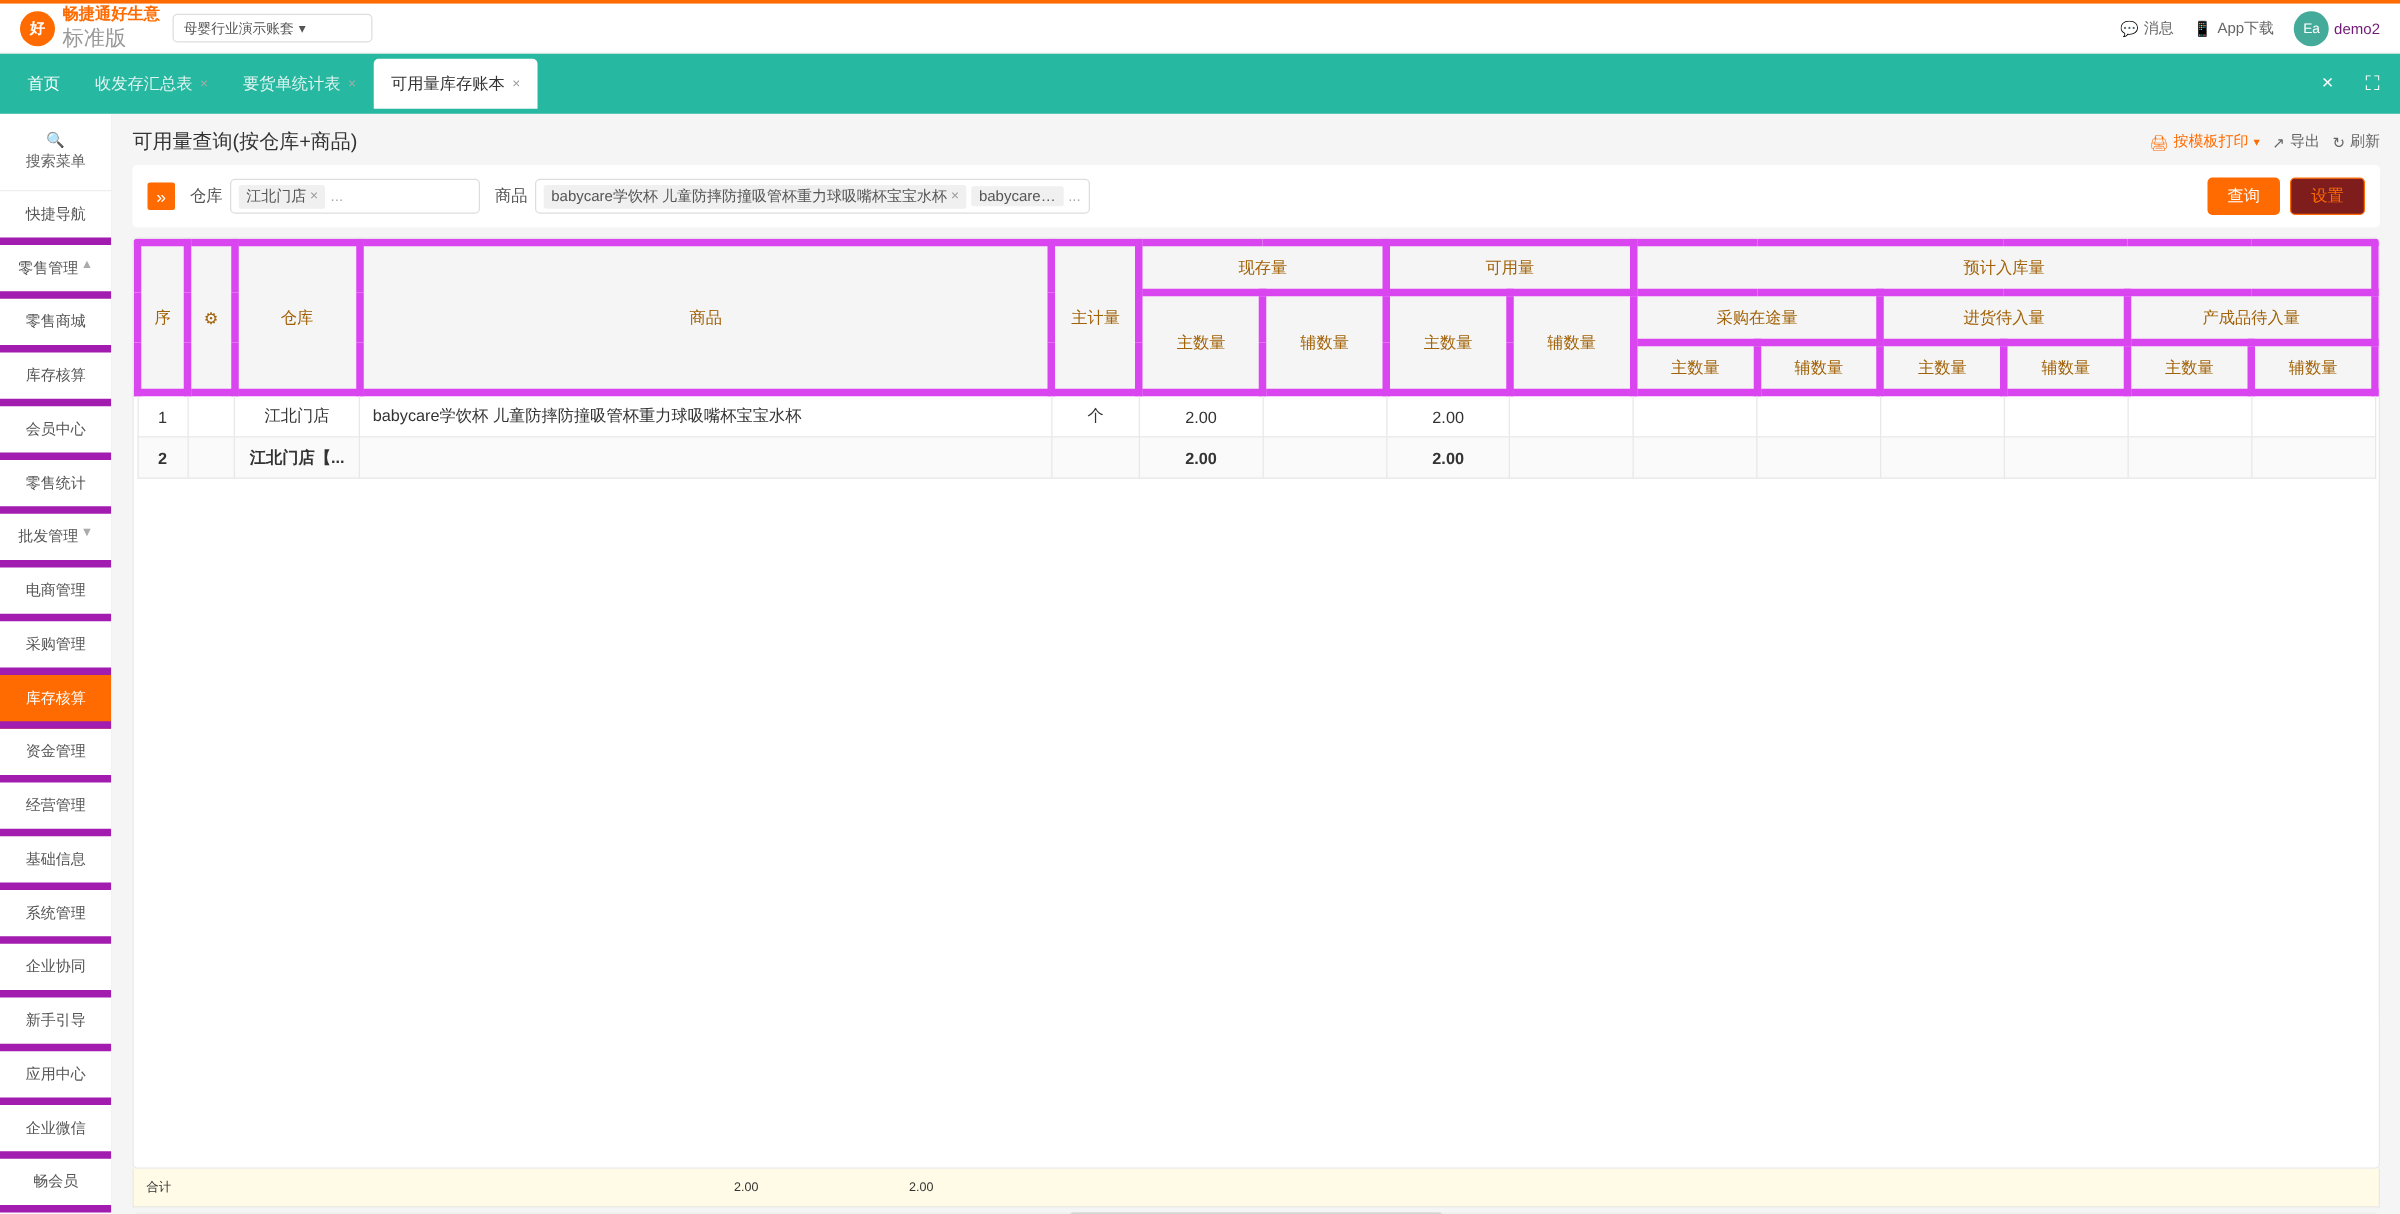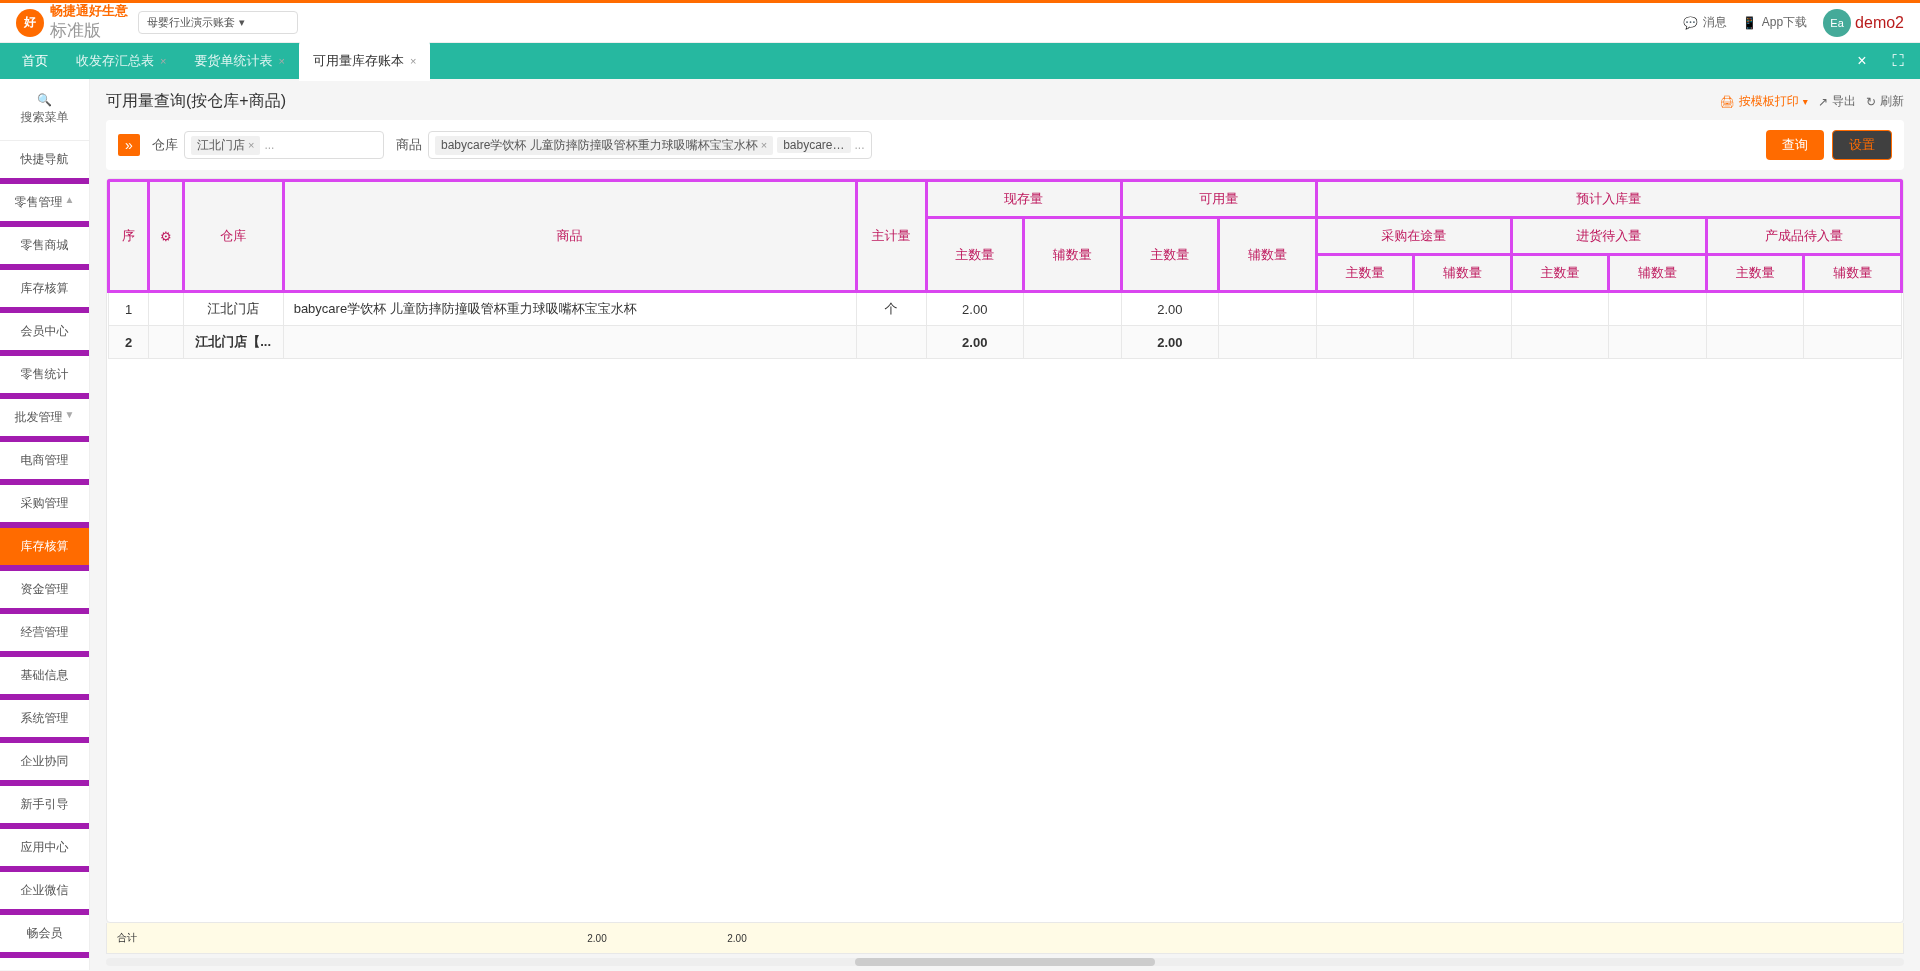--- a/index.html
+++ b/index.html
@@ -23,25 +23,25 @@
     .logo-sub { color: #999; font-size: 17px; }
     .industry-selector {
       display: flex; align-items: center; gap: 4px;
       border: 1px solid #ddd; border-radius: 4px;
       padding: 3px 8px; cursor: pointer; color: #555; font-size: 11px;
       min-width: 160px;
     }
     .top-bar-right { display: flex; align-items: center; gap: 16px; }
     .top-bar-action { display: flex; align-items: center; gap: 4px; color: #666; font-size: 12px; cursor: pointer; }
     .user-avatar { width: 28px; height: 28px; background: #4a9; border-radius: 50%; display: flex; align-items: center; justify-content: center; color: white; font-size: 11px; }
-    .username { color: #b91c1c; font-size: 16px; }
+    .username { color: #701a75; font-size: 12px; }
 
     
     .nav-tabs {
-      height: 36px;
+      height: 48px;
       background: #26b8a0;
       display: flex;
       align-items: center;
       padding: 0 0 0 8px;
       position: relative;
     }
     .nav-tab {
       height: 40px;
       display: flex; align-items: center;
       padding: 0 14px;
@@ -149,45 +149,45 @@
       font-size: 12px; color: #555; display: flex; align-items: center; gap: 3px;
     }
     .filter-tag .remove { color: #999; cursor: pointer; font-size: 11px; }
     .filter-more { color: #aaa; font-size: 12px; cursor: pointer; }
     .filter-actions { margin-left: auto; display: flex; gap: 8px; border-radius: 11px; }
     .btn-query {
       background: #ff6b00; color: white; border: none; border-radius: 4px;
       padding: 5px 16px; cursor: pointer; font-size: 13px;
     }
     .btn-settings {
-      background: #404040; color: #ff6b00; border: 1px solid #ff6b00; border-radius: 4px;
+      background: #7f1d1d; color: #ff6b00; border: 1px solid #ff6b00; border-radius: 4px;
       padding: 5px 16px; cursor: pointer; font-size: 13px;
     }
 
     
     .table-container {
       margin: 0 16px;
       background: #fff;
       border-radius: 4px;
       flex: 1;
       overflow: auto;
       border: 1px solid #e8e8e8;
     }
     table {
       width: 100%;
       border-collapse: collapse;
       font-size: 13px;
     }
     thead tr th {
       background: #f5f5f5;
-      border: 3px solid #d946ef;
+      border: 6px solid #d946ef;
       padding: 8px 10px;
       text-align: center;
       font-weight: normal;
-      color: #be185d;
+      color: #a16207;
       white-space: nowrap;
     }
     tbody tr td {
       border: 1px solid #e8e8e8;
       padding: 7px 10px;
       color: #333;
       text-align: center;
     }
     tbody tr.subtotal td { font-weight: bold; background: #fafafa; }
     .settings-icon-cell {

